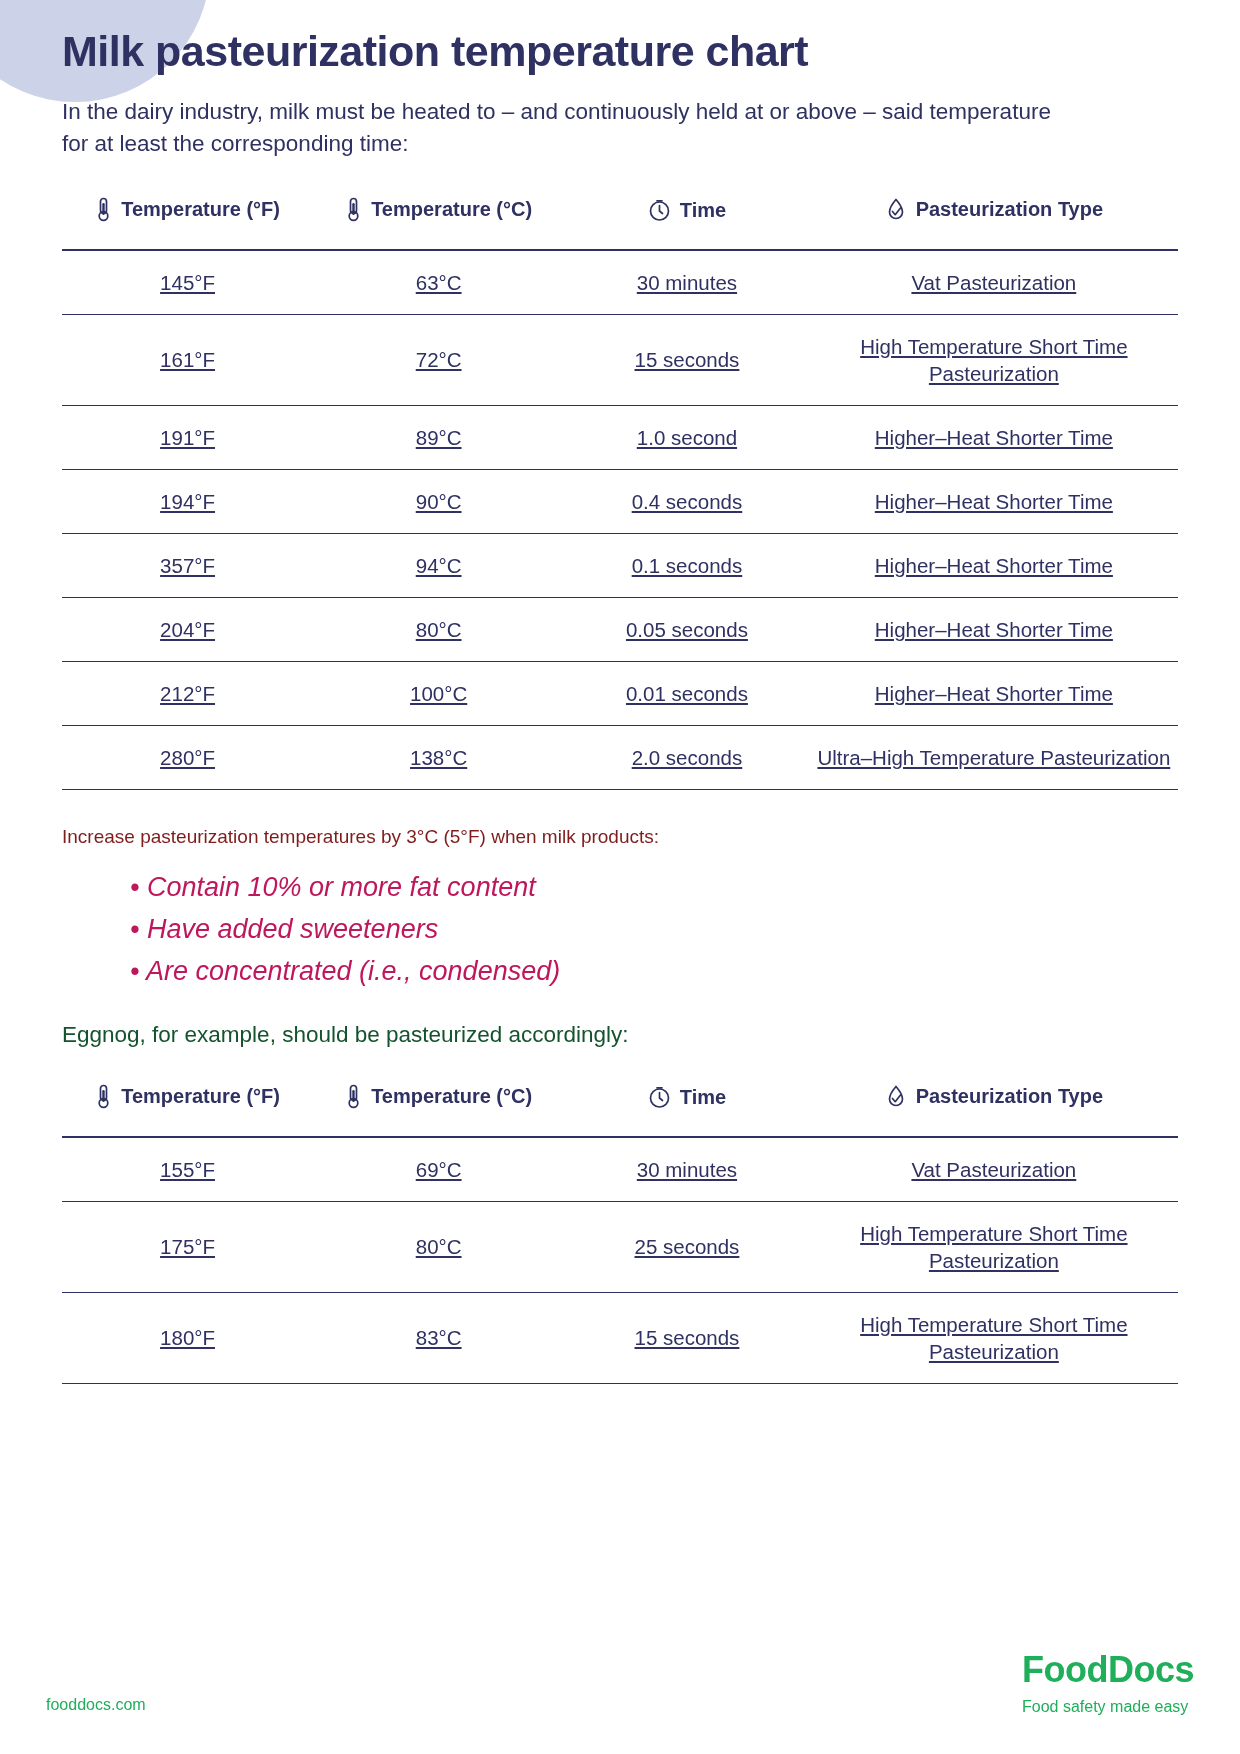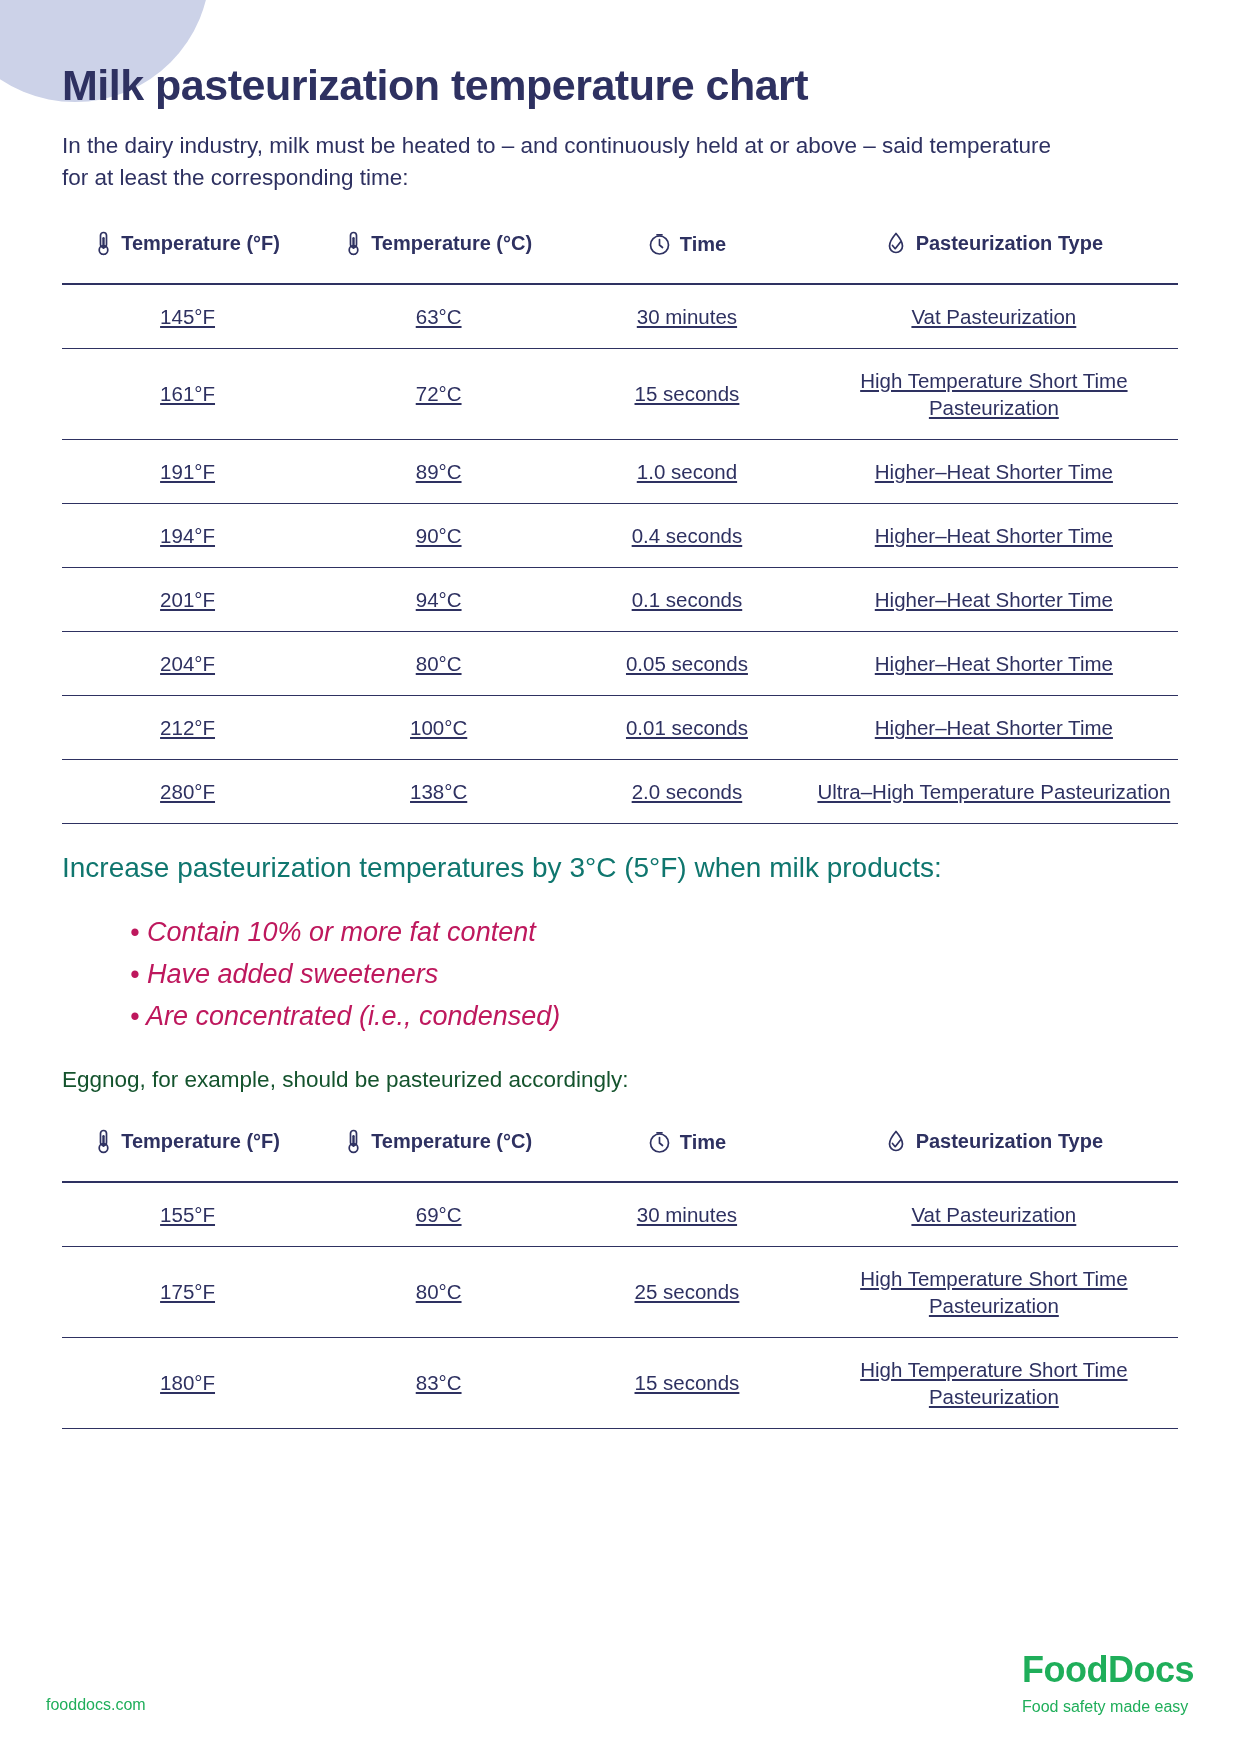--- a/index.html
+++ b/index.html
@@ -35,21 +35,21 @@
   .content {
     position: relative;
     z-index: 2;
   }
   h1.title {
     font-size: 43px;
     font-weight: bold;
     letter-spacing: -0.5px;
     color: #2e3161;
     margin: 0;
-    padding-top: 60px;
+    padding-top: 26px;
     line-height: 1.2;
   }
   .intro {
     font-size: 22.5px;
     line-height: 1.45;
     color: #2e3161;
     margin-top: 18px;
     max-width: 1000px;
   }
   table.chart {
@@ -85,23 +85,23 @@
   .col-c { width: 22.5%; }
   .col-t { width: 22%; }
   .col-p { width: 33%; }
   .th-inner {
     display: inline-flex;
     align-items: center;
     gap: 9px;
   }
   .icon svg { display: block; }
   .note {
-    font-size: 28px;
-    margin-top: 28px;
-    color: #0f766e;
+    font-size: 19px;
+    margin-top: 36px;
+    color: #7f1d1d;
   }
   ul.bullets {
     margin: 16px 0 0 0;
     padding: 0;
     list-style: none;
   }
   ul.bullets li {
     font-size: 27px;
     color: #be185d;
     padding-left: 68px;
@@ -232,21 +232,21 @@
           <td>1.0 second</td>
           <td>Higher–Heat Shorter Time</td>
         </tr>
         <tr>
           <td>194°F</td>
           <td>90°C</td>
           <td>0.4 seconds</td>
           <td>Higher–Heat Shorter Time</td>
         </tr>
         <tr>
-          <td>201°F</td>
+          <td>357°F</td>
           <td>94°C</td>
           <td>0.1 seconds</td>
           <td>Higher–Heat Shorter Time</td>
         </tr>
         <tr>
           <td>204°F</td>
           <td>80°C</td>
           <td>0.05 seconds</td>
           <td>Higher–Heat Shorter Time</td>
         </tr>

